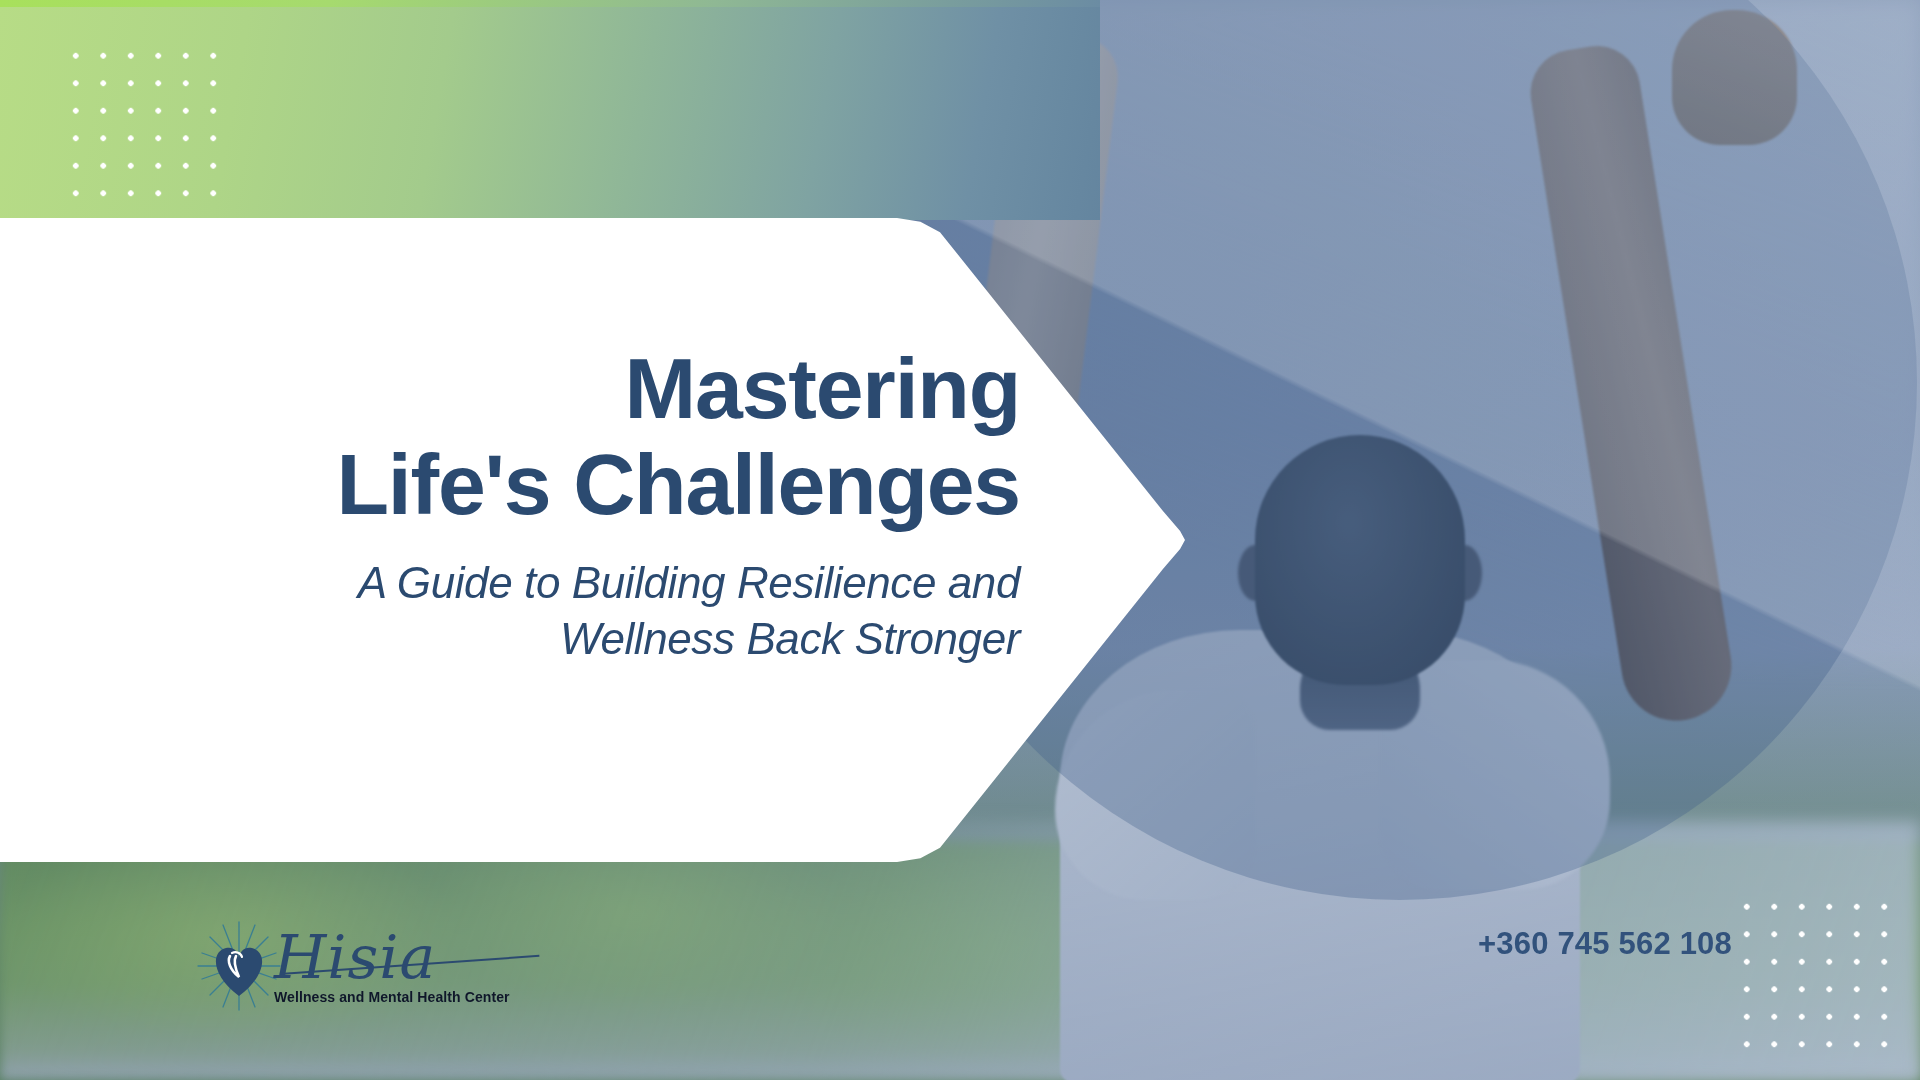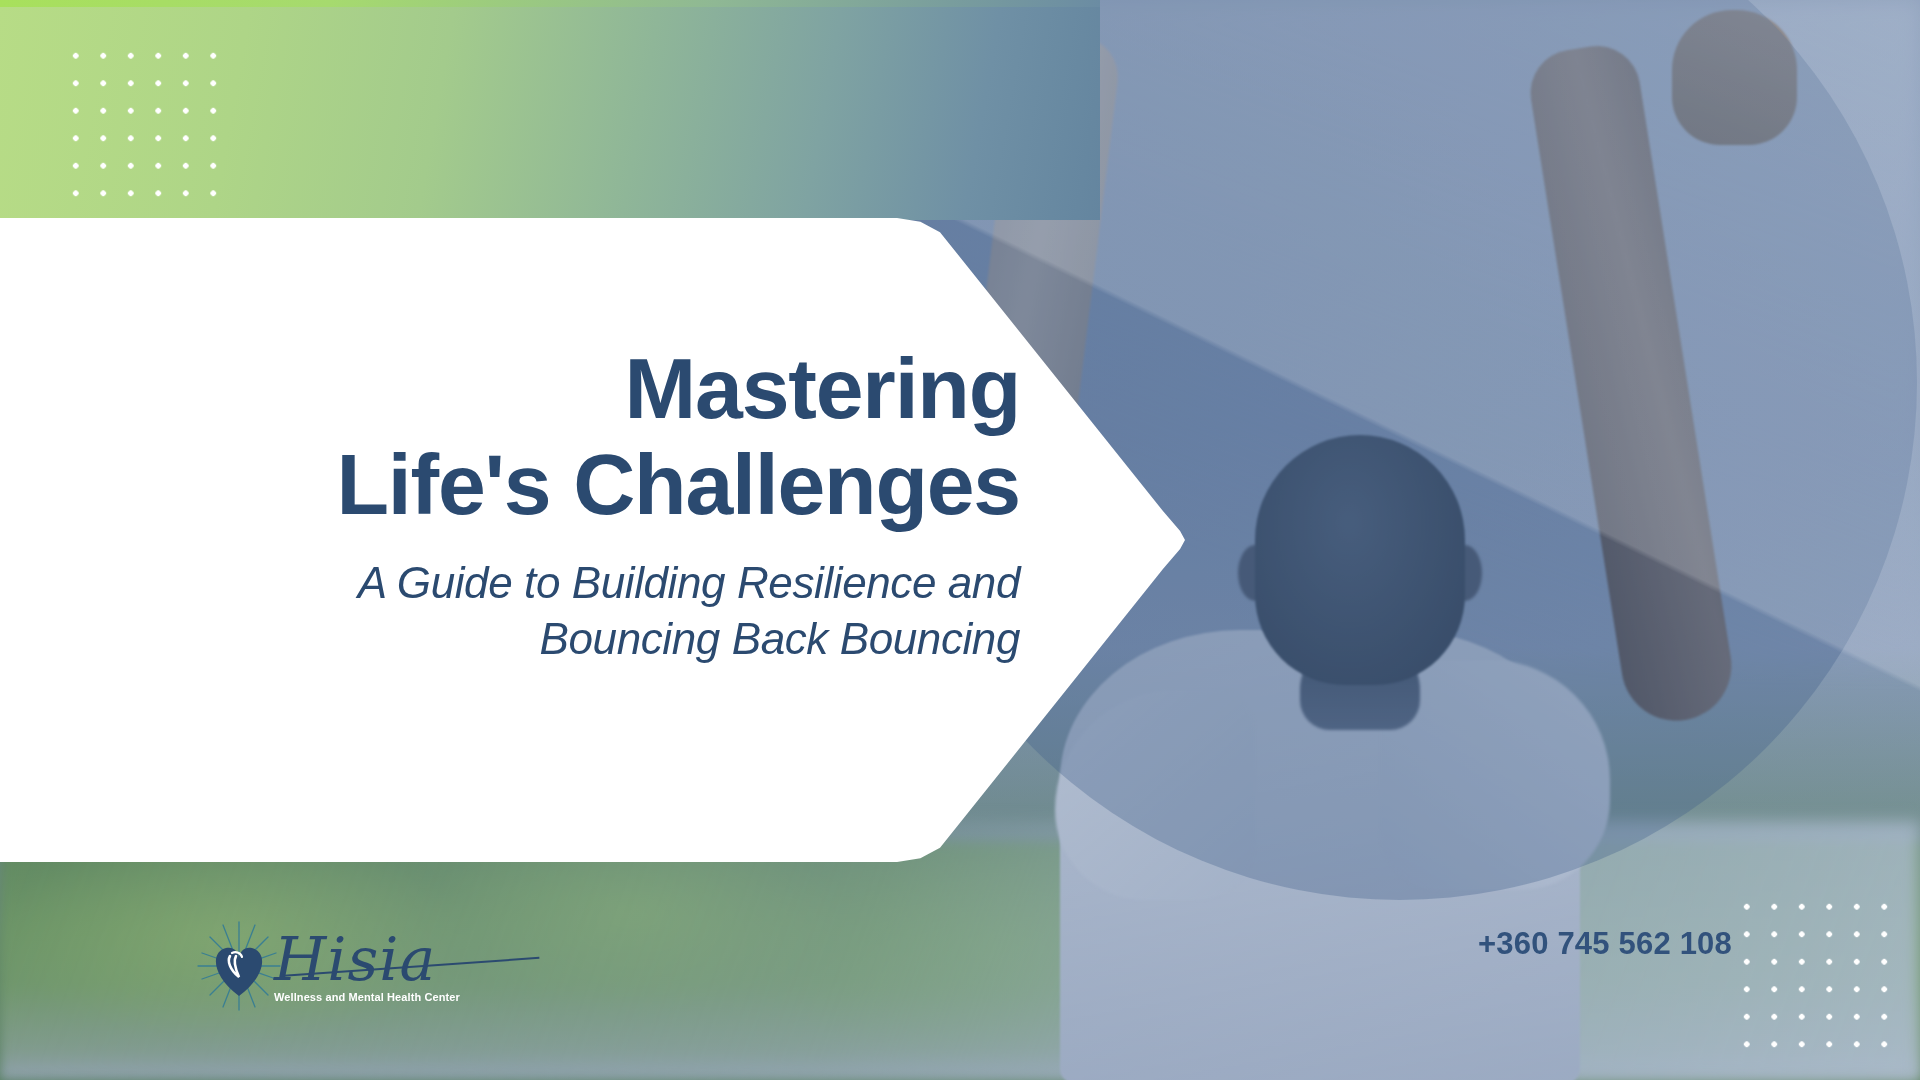--- a/index.html
+++ b/index.html
@@ -209,24 +209,24 @@
   .logo-script{
     font-family:"DejaVu Serif", serif;
     font-style:italic;
     font-size:60px;
     line-height:1;
     color:#2b4a70;
     letter-spacing:1px;
   }
   .logo-tagline{
     margin-top:2px;
-    font-size:11px;
+    font-size:14px;
     font-weight:700;
     letter-spacing:.1px;
-    color:#ffffff;
+    color:#0f172a;
     white-space:nowrap;
   }
   .logo-rule{
     position:absolute; left:6px; top:46px; width:260px; height:2px;
     background:#2b4a70; transform:rotate(-4deg); transform-origin:left center;
   }
 
   
   .contact{
     position:absolute; right:188px; top:925px;
@@ -271,21 +271,21 @@
 
   <div class="dots" id="dots-top-left"></div>
   <div class="dots" id="dots-bottom-right"></div>
 
   <div class="panel"></div>
 
   <div class="copy">
     <div class="headline">Mastering
 Life's Challenges</div>
     <div class="subhead">A Guide to Building Resilience and
-Bouncing Back Bouncing</div>
+Wellness Back Stronger</div>
   </div>
 
   <div class="logo">
     <div class="logo-mark">
       <svg viewBox="0 0 86 92" width="86" height="92" aria-hidden="true">
         <g stroke="#3a7f92" stroke-width="1.3" stroke-linecap="round">
           <line x1="43" y1="46" x2="43" y2="2"></line>
           <line x1="43" y1="46" x2="59" y2="5"></line>
           <line x1="43" y1="46" x2="72" y2="17"></line>
           <line x1="43" y1="46" x2="80" y2="33"></line>

